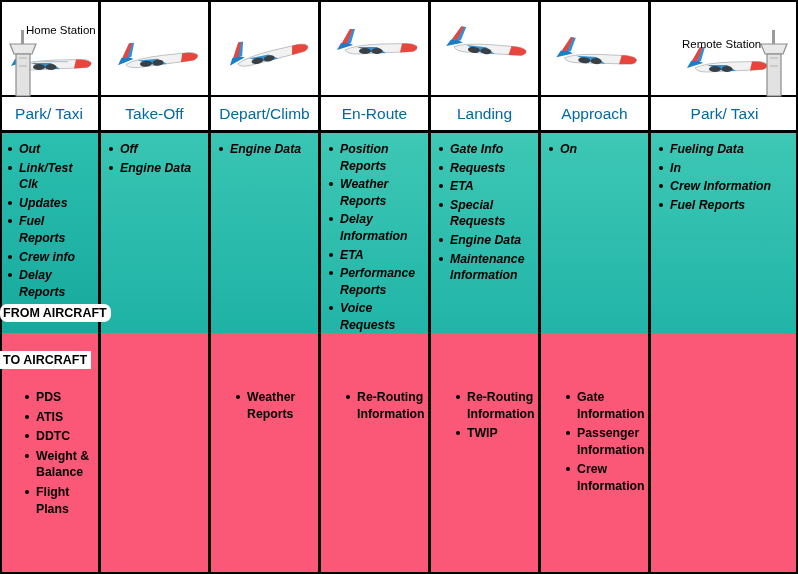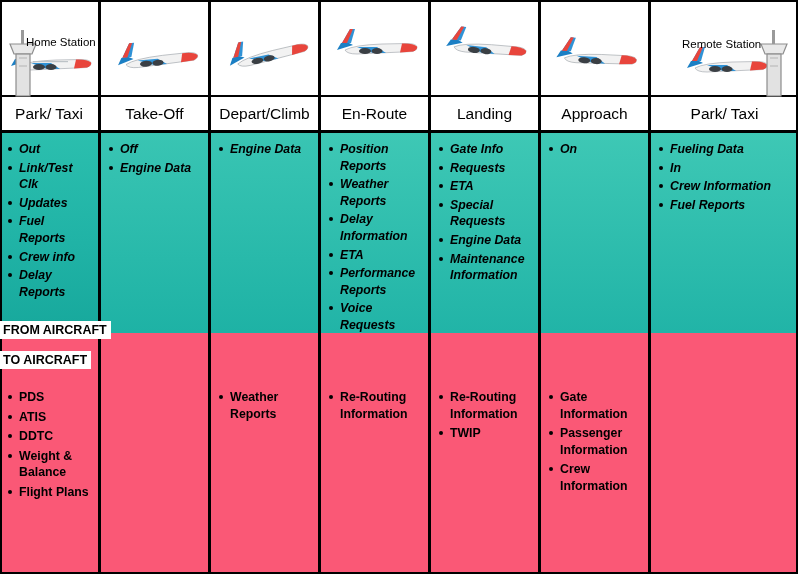--- a/index.html
+++ b/index.html
@@ -57,38 +57,38 @@
   .plane.p5 { top: 24px; }
   .plane.p6 { top: 32px; }
 
   
   .phase {
     background: #ffffff;
     display: flex;
     align-items: center;
     justify-content: center;
     font-size: 15.5px;
-    color: #000000;
+    color: #0369a1;
     border-bottom: 3px solid #000;
   }
 
   
   .from {
     background: linear-gradient(180deg, #2bbfae 0%, #20b3a6 55%, #17a89c 100%);
     padding: 8px 4px 4px 6px;
     box-sizing: border-box;
     overflow: hidden;
   }
   .from.g1 { background: linear-gradient(180deg, #39c5b3 0%, #1eb2a5 100%); }
   .from.g2 { background: linear-gradient(180deg, #3ec8b5 0%, #21b4a7 100%); }
 
   
   .to {
     background: #fa5876;
-    padding: 8px 4px 4px 6px;
+    padding: 8px 4px 4px 23px;
     box-sizing: border-box;
     overflow: hidden;
   }
 
   
   ul.items {
     list-style: none;
     margin: 0;
     padding: 0;
   }
@@ -119,32 +119,32 @@
     position: absolute;
     left: 0;
     background: #ffffff;
     font-size: 12.5px;
     font-weight: bold;
     color: #000;
     padding: 2px 4px 2px 3px;
     white-space: nowrap;
     z-index: 6;
   }
-  #tag-from { top: 321px; }
+  #tag-from { top: 304px; border-radius: 7px; }
   #tag-to   { top: 351px; }
 
   
   .station {
     position: absolute;
     font-size: 11.5px;
     color: #000;
     z-index: 5;
     white-space: nowrap;
   }
-  #station-home { left: 26px; top: 36px; }
+  #station-home { left: 26px; top: 24px; }
   #station-remote { left: 682px; top: 38px; }
 
   
   .tower { position: absolute; z-index: 4; }
   #tower-left { left: 6px; top: 22px; }
   #tower-right { left: 757px; top: 22px; }
 
   .outer-border {
     position: absolute;
     left: 0; top: 0;

